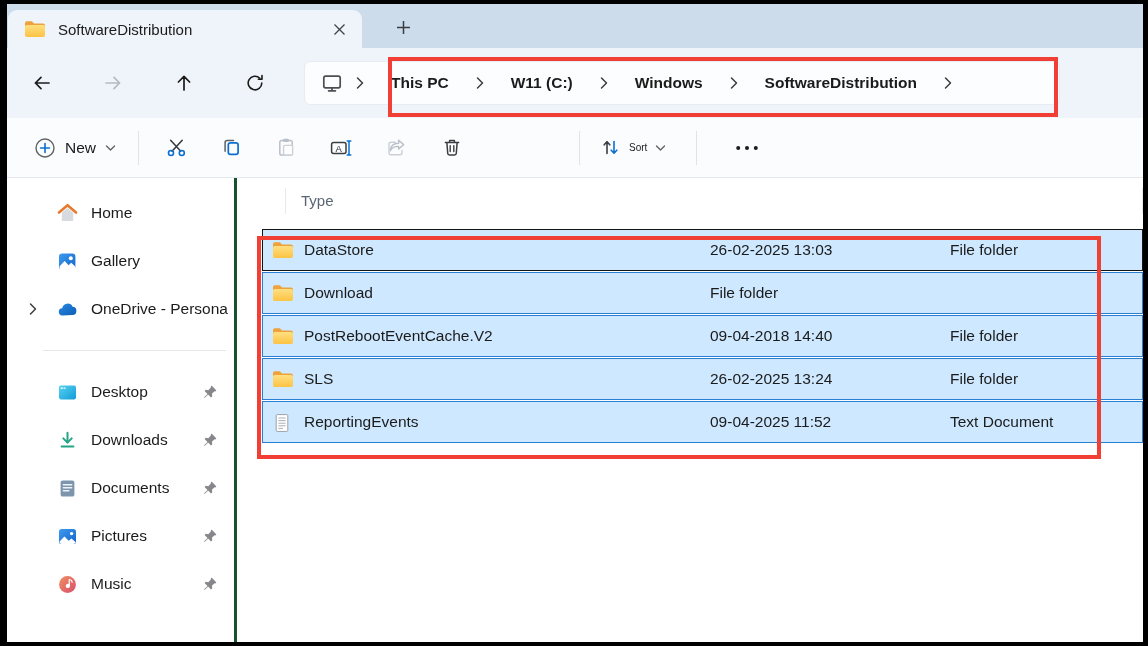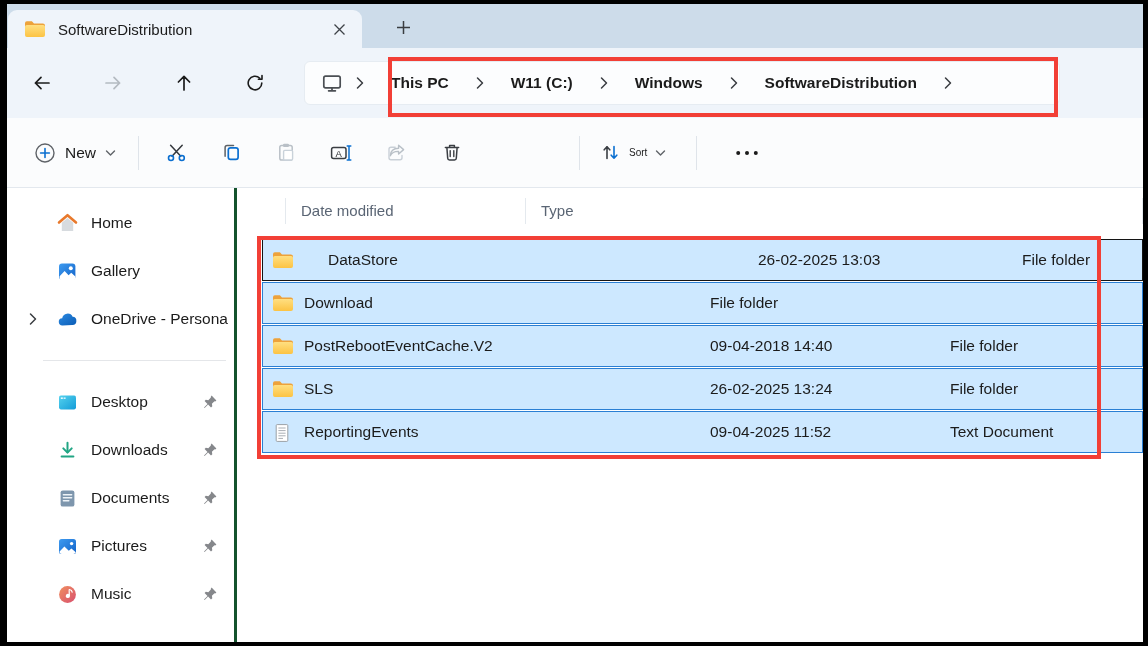--- a/index.html
+++ b/index.html
@@ -30,21 +30,21 @@
   .navbar { height:70px; background:#eff4fa; display:flex; align-items:center; padding-left:13px; flex:none;font-weight:bold; }
   .nav-btn { width:44px; height:40px; display:flex; align-items:center; justify-content:center; border-radius:5px; flex:none; margin-right:27px; }
   .addressbar {
     height:44px; flex:1; margin-right:83px; background:#fcfdfe; border:1px solid #e6ecf2;
     border-radius:6px; display:flex; align-items:center; padding:0 10px; min-width:0;
   }
   .crumb-icon { width:34px; display:flex; justify-content:center; flex:none; }
   .crumb { font-size:15.5px; color:#1b1b1b; padding:6px 20px; border-radius:4px; white-space:nowrap; }
   .crumb-sep { margin:0 6px; display:flex; align-items:center; }
   
-  .toolbar { height:70px; background:#fbfcfd; border-bottom:1px solid #e3e8ee; display:flex; align-items:center; padding-left:15px; flex:none; }
+  .toolbar { height:60px; background:#fbfcfd; border-bottom:1px solid #e3e8ee; display:flex; align-items:center; padding-left:15px; flex:none; }
   .tb-new { display:flex; align-items:center; gap:9px; padding:8px 12px; border-radius:5px; }
   .tb-new-label { font-size:15.5px; }
   .tb-sep { width:1px; height:34px; background:#dfe4ea; margin:0 10px; flex:none; }
   .tb-btn { width:55px; height:42px; display:flex; align-items:center; justify-content:center; border-radius:5px; flex:none; }
   .tb-group { display:flex; align-items:center; gap:8px; padding:8px 10px; border-radius:5px; font-size:10px; }
   .ml-sort { margin-left:100px; }
   .ml-view { margin-left:26px; }
   .ml-sep2 { margin-left:20px; }
   .ml-more { margin-left:12px; }
   
@@ -61,21 +61,21 @@
   .listhdr { height:46px; display:flex; align-items:center; padding-left:48px; color:#5a6574; font-size:15px; }
   .hdr-name { width:410px; position:relative; height:26px; line-height:26px; }
   .sort-asc { position:absolute; left:196px; top:-14px; }
   .hdr-date { width:240px; padding-left:15px; border-left:1px solid #e4e9ee; height:26px; line-height:26px; }
   .hdr-type { flex:1; padding-left:15px; border-left:1px solid #e4e9ee; border-right:1px solid #e4e9ee; height:26px; line-height:26px; }
   .rows { margin:5px 0 0 25px; }
   .row {
     height:42px; border:1px solid #2a7fd4; background:#cde8ff;
     display:flex; align-items:center; padding-left:9px; margin-bottom:1px; font-size:15.5px;
   }
-  .row.focused { border-color:#141414;gap:24px; }
+  .row.focused { border-color:#141414; }
   .row-icon { width:22px; height:18px; flex:none; margin-right:10px; }
   .row-name { width:406px; white-space:nowrap; overflow:hidden; }
   .row-date { width:240px; }
   .row-type { flex:1; }
   
   .redbox { position:absolute; border:4px solid #f23f36; z-index:30; pointer-events:none; }
   .redbox.breadcrumb-box { left:381px; top:53px; width:670px; height:60px; }
   .redbox.files-box { left:250px; top:232px; width:844px; height:223px; }
   svg { display:block; }
 </style>
@@ -413,21 +413,20 @@
               <svg width="16" height="16" viewBox="0 0 16 16">
                 <path d="M9.6 1.6l4.8 4.8-1.2 1-.7-.2-2.6 2.6.4 2.5-1.3 1.2-2.9-2.9-3.5 3.5-.6-.6 3.5-3.5-2.9-2.9 1.2-1.3 2.5.4 2.6-2.6-.2-.7z" fill="#85878b"></path>
               </svg>
             </span>
   </div>
         </div>
     </div>
 
     <div class="filepanel">
       <div class="listhdr">
-        <div class="hdr-date">Date modified</div>
         <div class="hdr-type">Type</div>
       </div>
       <div class="rows">
           <div class="row focused">
     <span class="row-icon">
               <svg width="22" height="18" viewBox="0 0 22 18">
                 <defs>
                   <linearGradient id="fg" x1="0" y1="0" x2="0" y2="1">
                     <stop offset="0" stop-color="#ffdf81"></stop>
                     <stop offset="1" stop-color="#fcc343"></stop>

